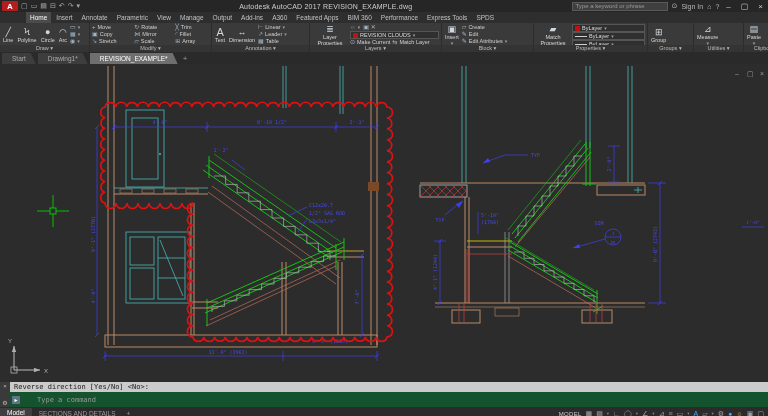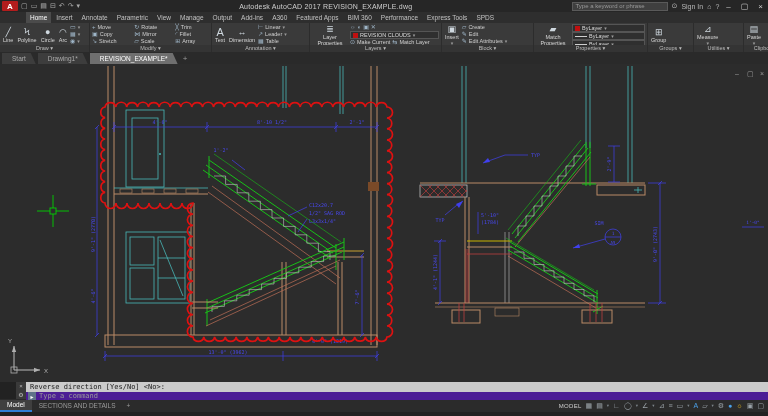--- a/index.html
+++ b/index.html
@@ -59,27 +59,27 @@
   .gray { stroke:#9a9a9a; stroke-width:.8; }
   .ltgray { stroke:#c8c8c8; stroke-width:.6; }
   .dim { stroke:#4040ee; stroke-width:.7; }
   .dimtext { fill:#4848f0; font-size:5px; font-family:"DejaVu Sans Mono", monospace; }
   .ucsline { stroke:#b0b0b0; stroke-width:1.1; }
   .ucstext { fill:#b0b0b0; font-size:6px; font-family:"Liberation Sans", sans-serif;}
   .xhair { stroke:#00d000; stroke-width:.9; }
   .cloud { stroke:#dd1111; stroke-width:1.7; fill:none; stroke-linecap:round;}
   .wctext { fill:#9a9a9a; font-size:7px; font-family:"Liberation Sans", sans-serif;}
 
-  .cmdline { height:17px; display:flex; background:#333;margin-left:16px; }
+  .cmdline { height:25px; display:flex; background:#333; }
   .cmd-grip { width:10px; background:#3a3a3a; display:flex; flex-direction:column;
     align-items:center; justify-content:space-between; padding:1px 0; color:#bbb; font-size:6px;}
   .cmd-main { flex:1; display:flex; flex-direction:column; }
   .cmd-history { height:10px; background:#cbcbcb; color:#1a1a1a; font-size:7px;
     font-family:"DejaVu Sans Mono", monospace; line-height:10px; padding-left:4px;}
-  .cmd-input { flex:1; background:#4c1d95; display:flex; align-items:center; gap:3px; padding-left:2px;}
+  .cmd-input { flex:1; background:#14532d; display:flex; align-items:center; gap:17px; padding-left:2px;}
   .cmd-ico { width:8px; height:8px; background:#5f7389; color:#fff; font-size:6px;
     display:flex; align-items:center; justify-content:center;}
   .cmd-ph { color:#9a9a9a; font-size:7px; font-family:"DejaVu Sans Mono", monospace;}
 
   .statusbar { height:13px; background:#2b2b2b; display:flex; align-items:center; font-size:6.5px;}
   .lay-tab { color:#fff; background:#3f3f3f; padding:1px 7px; border-bottom:2px solid #2f7fd6; line-height:8px;}
   .lay-tab2 { color:#9a9a9a; padding:1px 7px; line-height:8px;}
   .lay-new { color:#9a9a9a; padding:0 4px; }
   .sb-right { margin-left:auto; display:flex; align-items:center; gap:4px; padding-right:4px;}
   .sb-model { color:#cfcfcf; font-size:6px; letter-spacing:.3px; }

